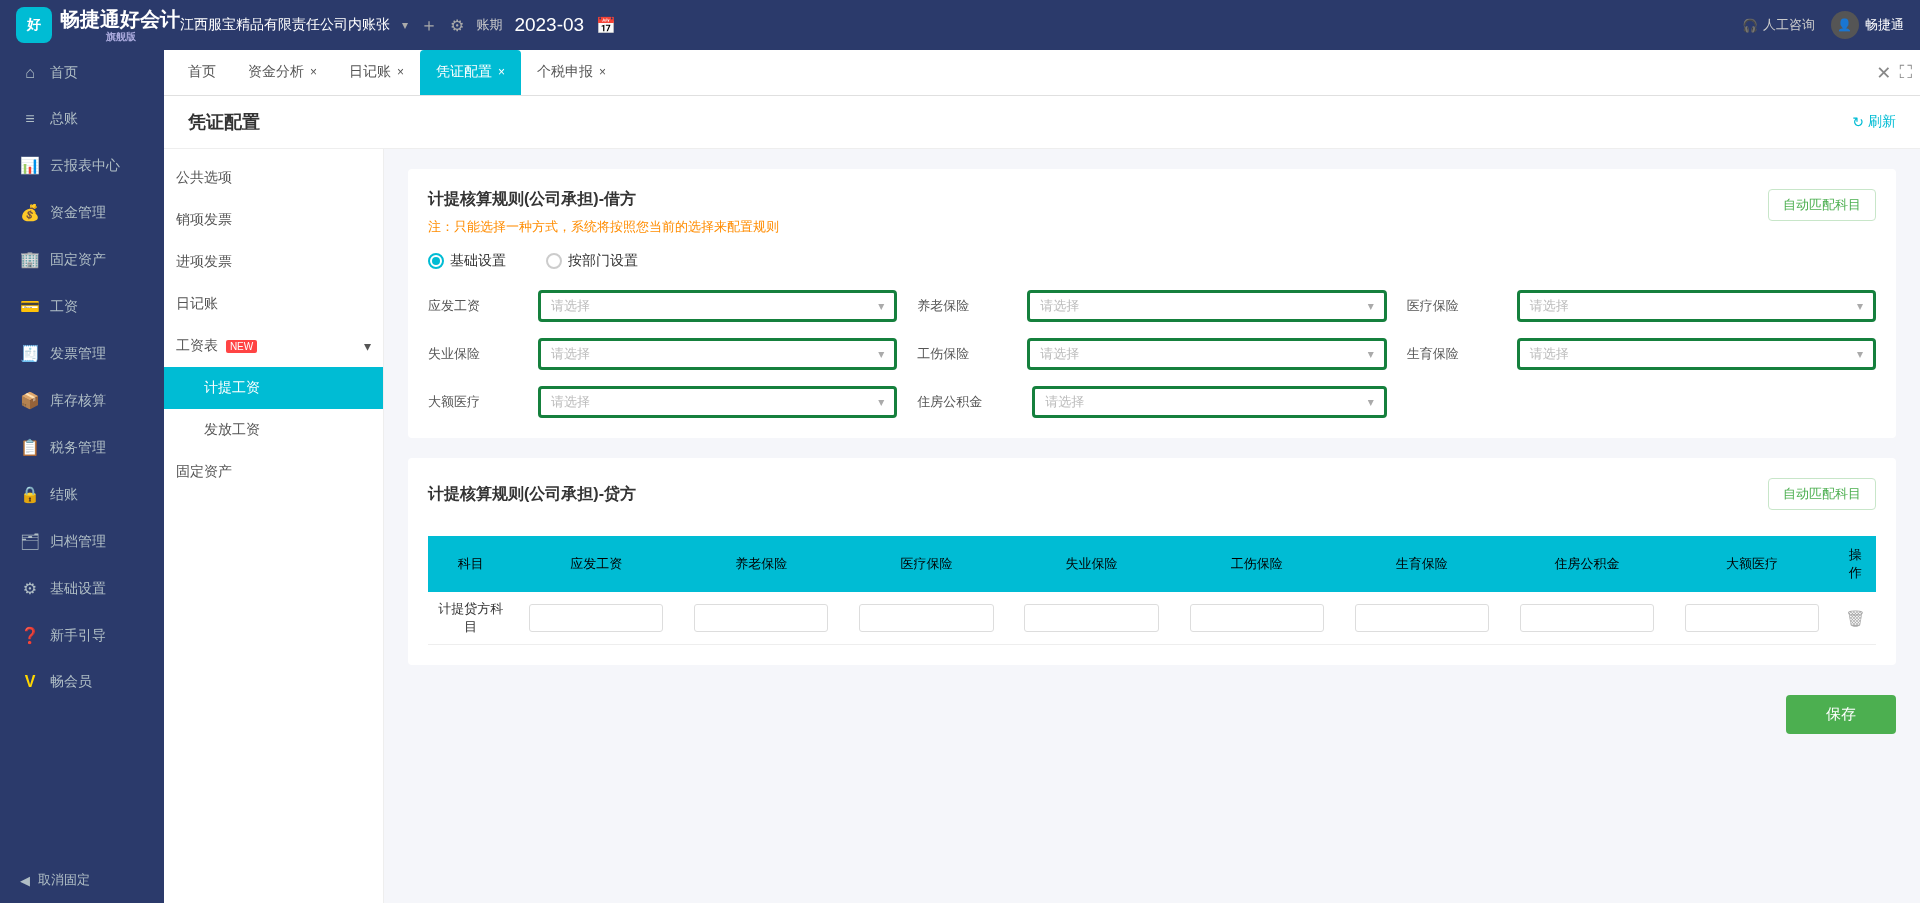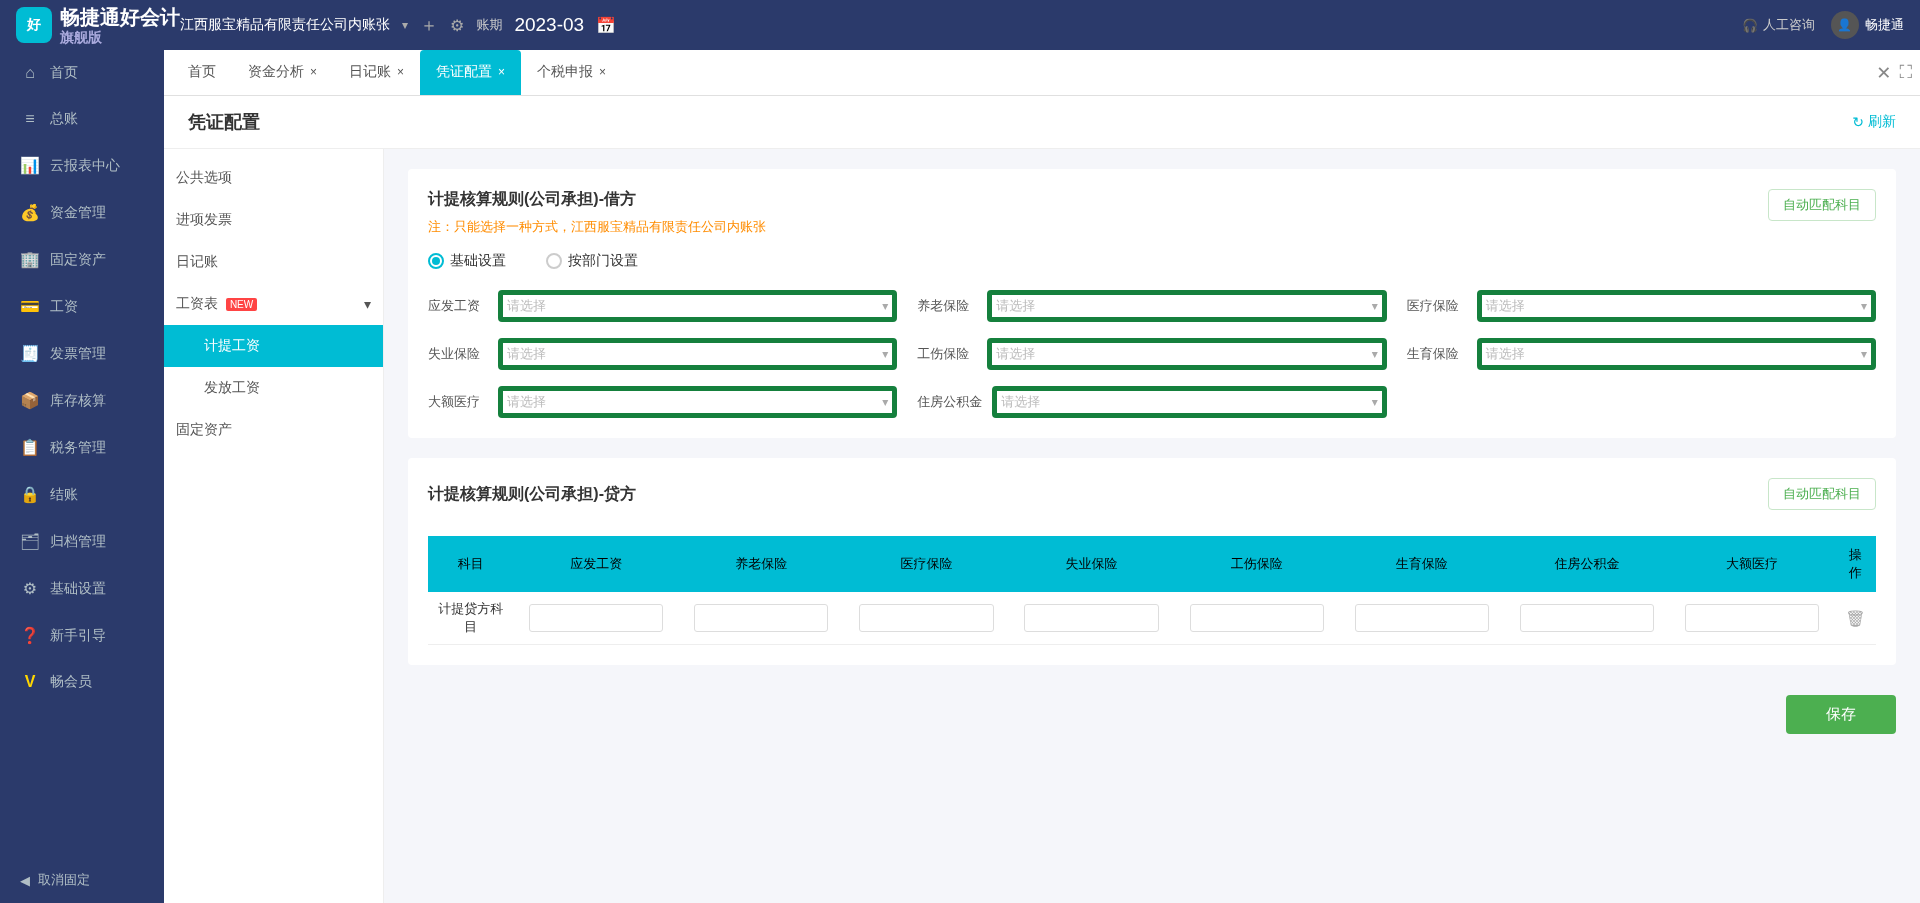--- a/index.html
+++ b/index.html
@@ -30,21 +30,21 @@
       border-radius: 8px;
       display: flex;
       align-items: center;
       justify-content: center;
       color: white;
       font-size: 14px;
       font-weight: bold;
     }
     .logo-text { display: flex; flex-direction: column; line-height: 1.2; }
     .logo-text span:first-child { font-size: 20px; }
-    .logo-text span:last-child { font-size: 14px; color: #aad; }
+    .logo-text span:last-child { font-size: 10px; color: #aad; margin-left: 46px; }
     .top-bar-middle {
       flex: 1;
       display: flex;
       align-items: center;
       gap: 12px;
       color: white;
       font-size: 14px;
     }
     .company-name { color: white; font-size: 14px; }
     .chevron-icon { color: #aaa; font-size: 12px; cursor: pointer; }
@@ -206,30 +206,31 @@
     .form-grid {
       display: grid;
       grid-template-columns: repeat(3, 1fr);
       gap: 16px 20px;
     }
     .form-row { display: flex; align-items: center; gap: 10px; }
     .form-label { font-size: 13px; color: #555; white-space: nowrap; min-width: 60px; }
     .form-select {
       flex: 1;
       height: 32px;
-      border: 5px solid #15803d;
+      border: 3px solid #15803d;
       border-radius: 4px;
       background: white;
-      padding: 0 4px;
+      padding: 0 10px;
       font-size: 13px;
       color: #999;
       display: flex;
       align-items: center;
       justify-content: space-between;
       cursor: pointer;
+      margin-left: 40px;
     }
     .select-arrow { color: #aaa; font-size: 12px; }
 
     
     .auto-match-btn {
       float: right;
       background: white;
       border: 1px solid #c8e6c9;
       color: #4caf50;
       font-size: 13px;
@@ -407,20 +408,23 @@
         </div>
       </div>
 
       <div class="content-wrapper">
 
         <div class="left-nav">
           <div class="left-nav-item">
             <span>公共选项</span>
           </div>
           <div class="left-nav-item">
+            <span>销项发票</span>
+          </div>
+          <div class="left-nav-item">
             <span>进项发票</span>
           </div>
           <div class="left-nav-item">
             <span>日记账</span>
           </div>
           <div class="left-nav-item">
             <span>
               <span>工资表</span>
               <span class="new-badge">NEW</span>
             </span>
@@ -436,21 +440,21 @@
             <span>固定资产</span>
           </div>
         </div>
 
         <div class="main-panel">
 
           <div class="section">
             <div style="display:flex;justify-content:space-between;align-items:flex-start;">
               <div>
                 <div class="section-title">计提核算规则(公司承担)-借方</div>
-                <div class="section-note">注：只能选择一种方式，江西服宝精品有限责任公司内账张</div>
+                <div class="section-note">注：只能选择一种方式，系统将按照您当前的选择来配置规则</div>
               </div>
               <button class="auto-match-btn">自动匹配科目</button>
             </div>
 
             <div class="radio-group">
               <div class="radio-item">
                 <div class="radio-circle selected">
                   <div class="radio-dot"></div>
                 </div>
                 <span>基础设置</span>

